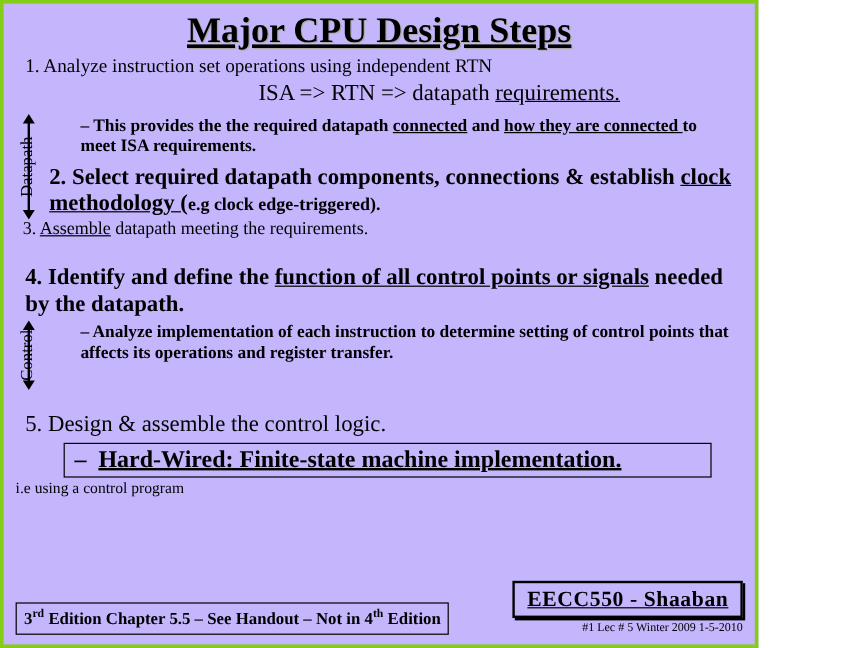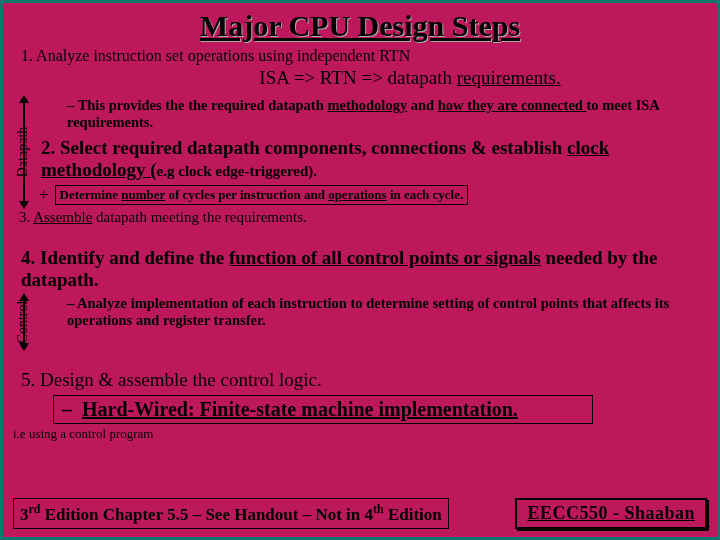--- a/index.html
+++ b/index.html
@@ -1,21 +1,21 @@
 <!DOCTYPE html>
 <html><head>
 <meta charset="utf-8">
 <style>
   * { margin: 0; padding: 0; box-sizing: border-box; }
   body { font-family: "Times New Roman", serif; background: #fff; }
   .slide {
-    width: 720px; height: 540px;
-    border: 3px solid #0f766e;
+    width: 632px; height: 540px;
+    border: 3px solid #84cc16;
     position: relative;
-    background: #be185d;
+    background: #c4b5fd;
     padding: 6px 10px 8px 10px;
   }
   .title {
     text-align: center;
     font-size: 30px;
     font-weight: bold;
     text-decoration: underline;
     text-shadow: 1px 1px 0 #aaa;
     margin-bottom: 4px;
   }
@@ -97,21 +97,21 @@
   .ie-label { font-size: 13px; font-weight: normal; display: inline-block; }
   .footer {
     position: absolute;
     bottom: 8px; left: 10px; right: 10px;
     display: flex;
     justify-content: space-between;
     align-items: flex-end;
   }
   .handout {
     border: 1.5px solid #000;
-    font-size: 17px;
+    font-size: 14px;
     font-weight: bold;
     padding: 3px 6px;
   }
   .eecc-wrap { text-align: right; padding-left: 48px; }
   .eecc {
     border: 2px solid #000;
     box-shadow: 2px 2px 0 #000;
     font-size: 18px;
     font-weight: bold;
     padding: 3px 10px;
@@ -134,30 +134,24 @@
     <span>ISA =&gt; RTN  =&gt;  datapath </span><span class="u">requirements.</span>
   </div>
 
   <div class="body-row datapath-block">
     <div class="vlabel">
       <div class="arrow-up"></div>
       <div class="vlabel-text">Datapath</div>
     </div>
     <div class="col">
       <div class="sub dash">
-        <span>This provides the the required datapath </span><span class="u">methodology</span><span> and </span><span class="u">how they are connected </span><span>to meet ISA requirements.</span>
+        <span>This provides the the required datapath </span><span class="u">connected</span><span> and </span><span class="u">how they are connected </span><span>to meet ISA requirements.</span>
       </div>
       <div class="step">
         <span>2. Select required datapath components, connections &amp; establish </span><span class="u">clock methodology (</span><span style="font-size:15px;">e.g clock edge-triggered).</span>
-      </div>
-      <div>
-        <span class="plus">+</span>
-        <span class="plusbox" style="margin-left:0">
-          <span>Determine </span><span class="u">number</span><span> of cycles per instruction and </span><span class="u">operations</span><span> in each cycle.</span>
-        </span>
       </div>
     </div>
   </div>
 
   <div class="step3">
     <span>3. </span><span class="u">Assemble</span><span> datapath meeting the requirements.</span>
   </div>
 
   <div class="step4">
     <span>4. Identify and define the </span><span class="u">function of all control points or signals</span><span> needed by the datapath.</span>
@@ -179,15 +173,16 @@
     <div>–&nbsp;&nbsp;<span class="u">Hard-Wired:  Finite-state machine implementation.</span></div>
   </div>
   <div class="ie-label">i.e using a control program</div>
 
   <div class="footer">
     <div class="handout">
       <span>3</span><sup>rd</sup><span> Edition Chapter 5.5 – See Handout – Not in 4</span><sup>th</sup><span> Edition</span>
     </div>
     <div class="eecc-wrap">
       <div class="eecc">EECC550 - Shaaban</div>
+      <div class="footline">#1   Lec # 5  Winter 2009  1-5-2010</div>
     </div>
   </div>
 </div>
 
 </body></html>

